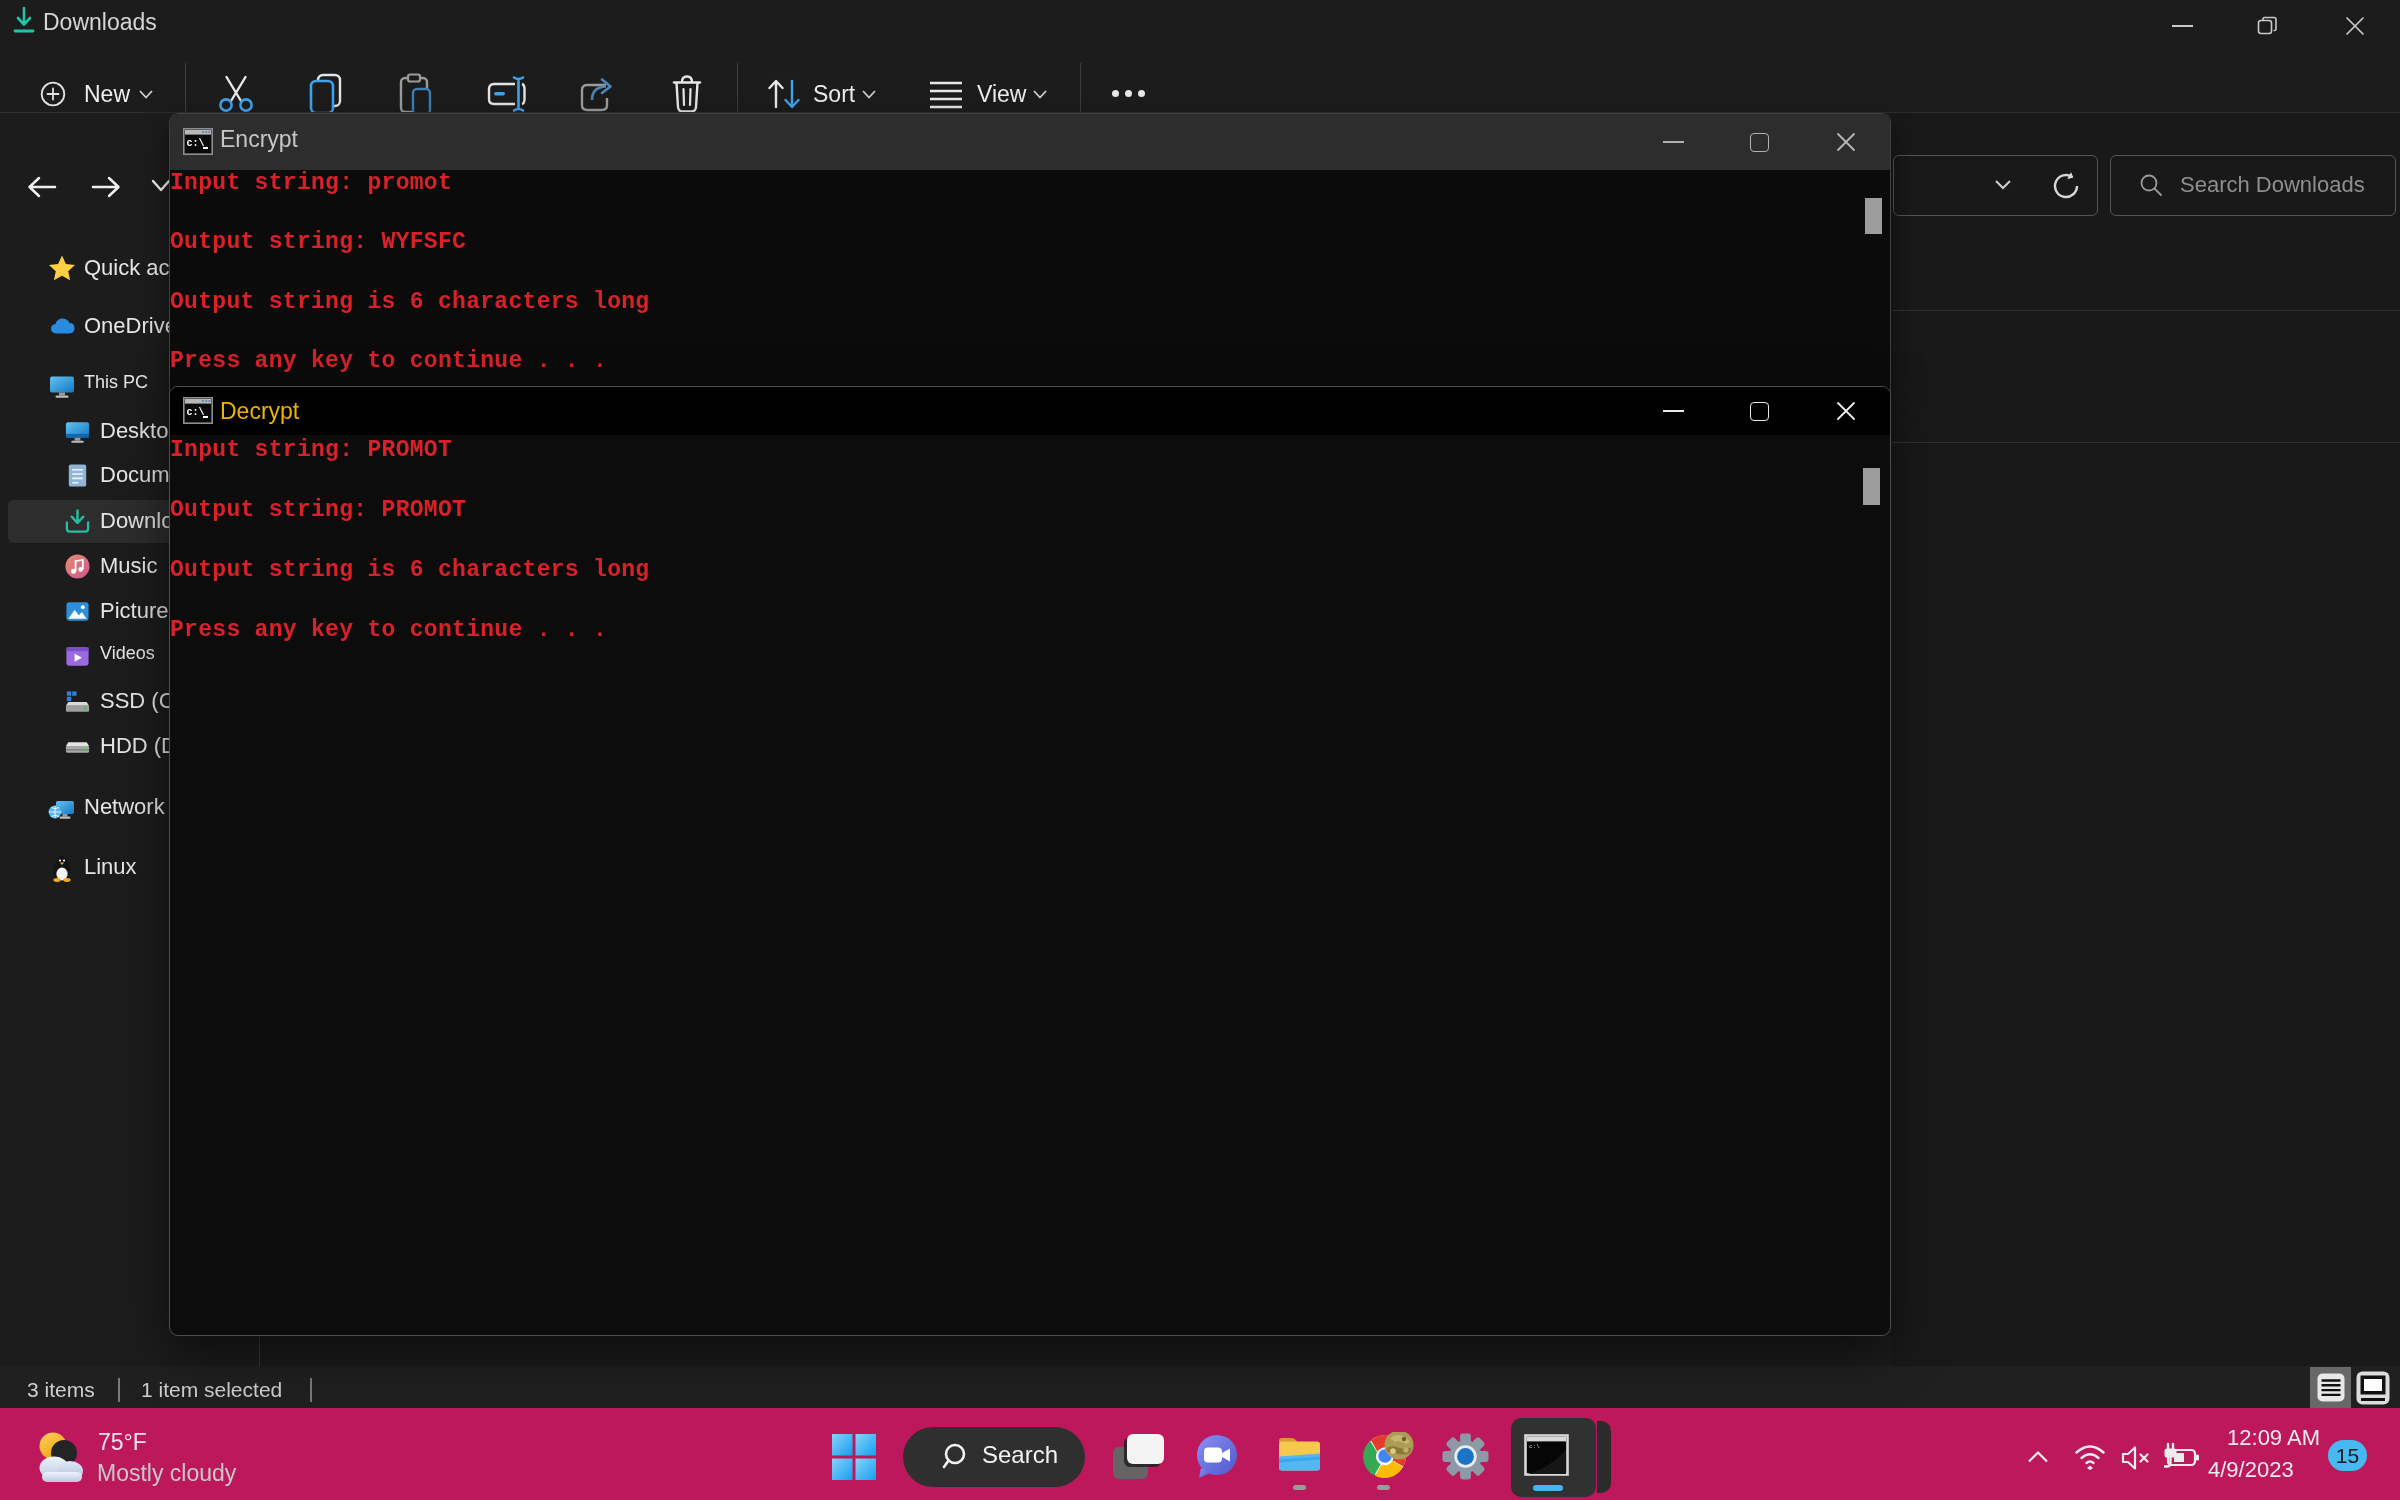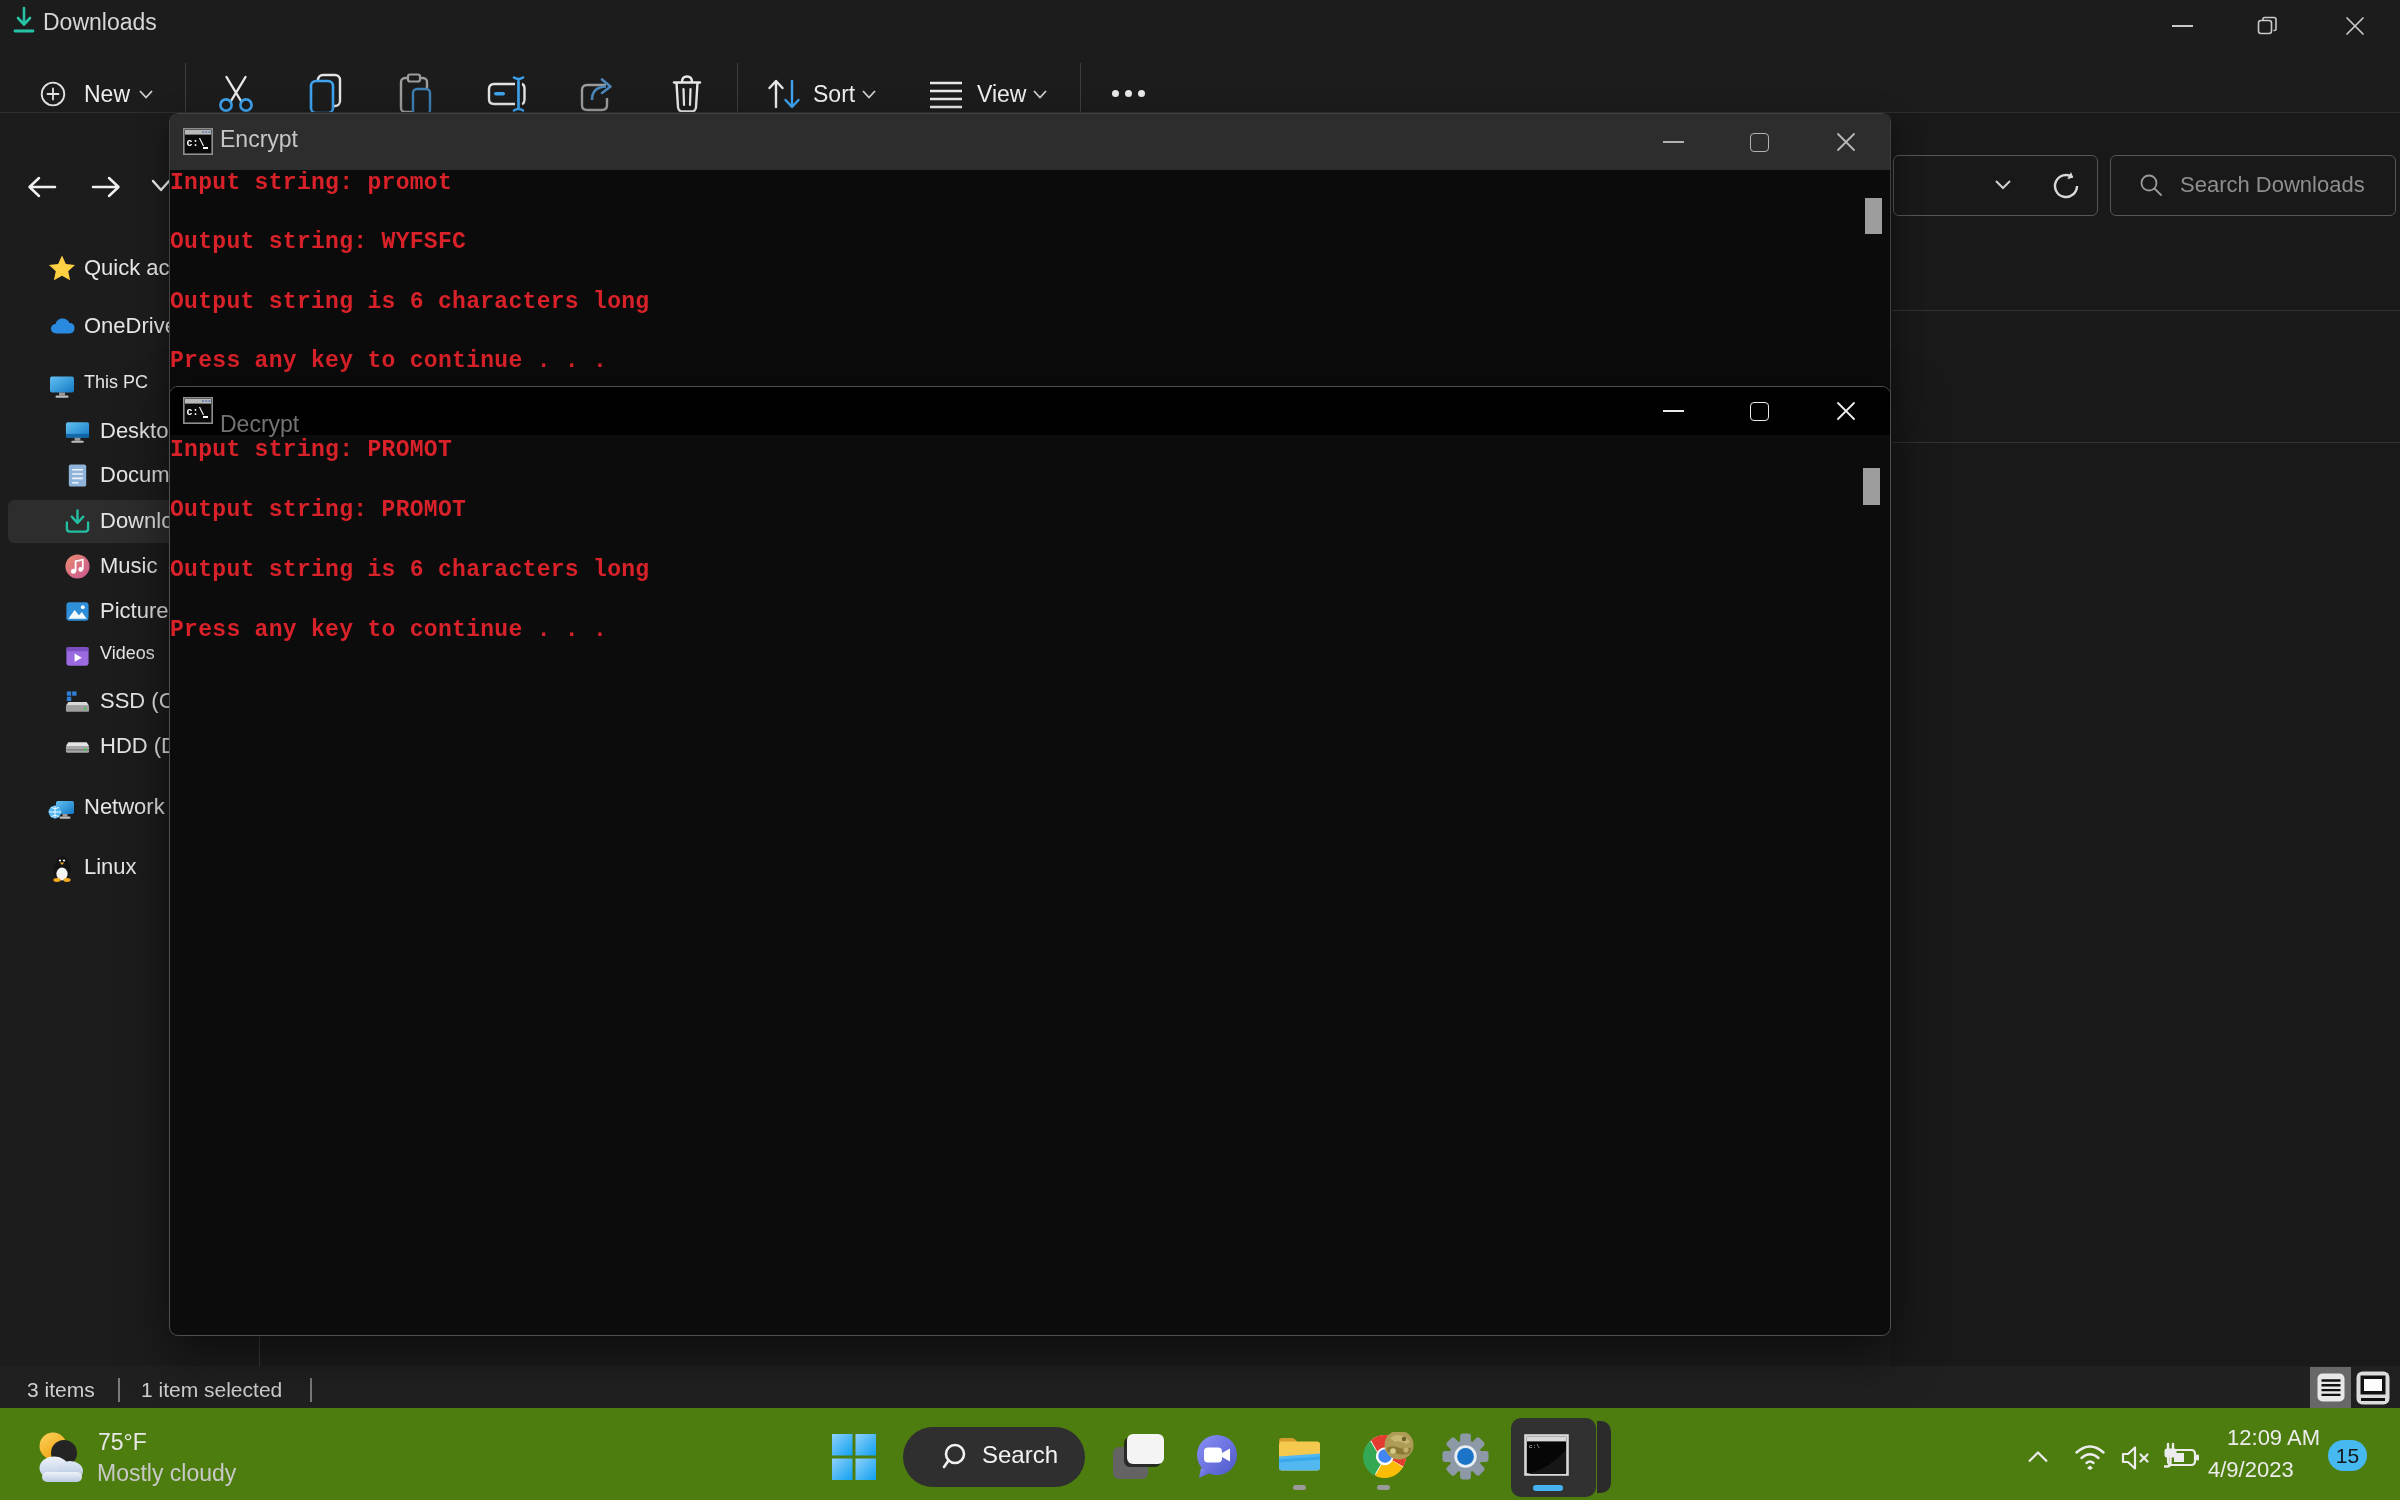--- a/index.html
+++ b/index.html
@@ -292,34 +292,34 @@
   <div class="abs" style="left:0;top:0;width:1720px;height:48px;background:#010101;"></div>
   <svg class="abs" style="left:13px;top:10px;" width="30" height="27" viewBox="0 0 30 27">
     <rect x="0.8" y="0.8" width="28.4" height="25.4" fill="#0a0a0a" stroke="#8f8f8f" stroke-width="1.6"></rect>
     <rect x="2" y="2" width="26" height="4.6" fill="#b9b9b9"></rect>
     <rect x="19" y="3" width="2" height="2" fill="#7286b4"></rect>
       <rect x="22.2" y="3" width="2" height="2" fill="#7286b4"></rect>
       <rect x="25.4" y="3" width="2" height="2" fill="#7286b4"></rect>
     <text x="3.5" y="18" font-family="Liberation Mono, monospace" font-size="10" font-weight="bold" fill="#ffffff">c:\</text>
     <rect x="20" y="19" width="5" height="2" fill="#ffffff"></rect>
   </svg>
-  <div class="abs" style="left:50px;top:24px;font-size:23px;color:#737373;">Decrypt</div>
+  <div class="abs" style="left:50px;top:11px;font-size:23px;color:#eab308;">Decrypt</div>
   <div class="abs" style="left:1493px;top:23px;width:21px;height:2px;background:#eaeaea;"></div>
   <div class="abs" style="left:1580px;top:15px;width:19px;height:19px;border:1.8px solid #eaeaea;border-radius:4px;"></div>
   <svg class="abs" style="left:1666px;top:14px;" width="20" height="20" viewBox="0 0 20 20">
     <path d="M2 2 L18 18 M18 2 L2 18" stroke="#efefef" stroke-width="1.8" stroke-linecap="round"></path>
   </svg>
   <div class="abs" style="left:1693px;top:81px;width:17px;height:37px;background:#9d9d9d;"></div>
 </div>
 <div class="cline" style="top:435px;z-index:31;">Input string: PROMOT</div>
 <div class="cline" style="top:495px;z-index:31;">Output string: PROMOT</div>
 <div class="cline" style="top:555px;z-index:31;">Output string is 6 characters long</div>
 <div class="cline" style="top:615px;z-index:31;">Press any key to continue . . .</div>
 
-<div class="abs" style="left:0;top:1408px;width:2400px;height:92px;background:#4d7c0f;z-index:50;">
+<div class="abs" style="left:0;top:1408px;width:2400px;height:92px;background:#be185d;z-index:50;">
   <svg class="abs" style="left:34px;top:20px;" width="54" height="56" viewBox="0 0 54 56">
     <defs>
       <linearGradient id="moon" x1="0" y1="0" x2="0.6" y2="1">
         <stop offset="0" stop-color="#ffd25c"></stop>
           <stop offset="1" stop-color="#eda312"></stop>
         </linearGradient>
       <linearGradient id="cld" x1="0" y1="0" x2="0" y2="1">
         <stop offset="0" stop-color="#eef3fb"></stop>
           <stop offset="1" stop-color="#bac9e0"></stop>
         </linearGradient>

